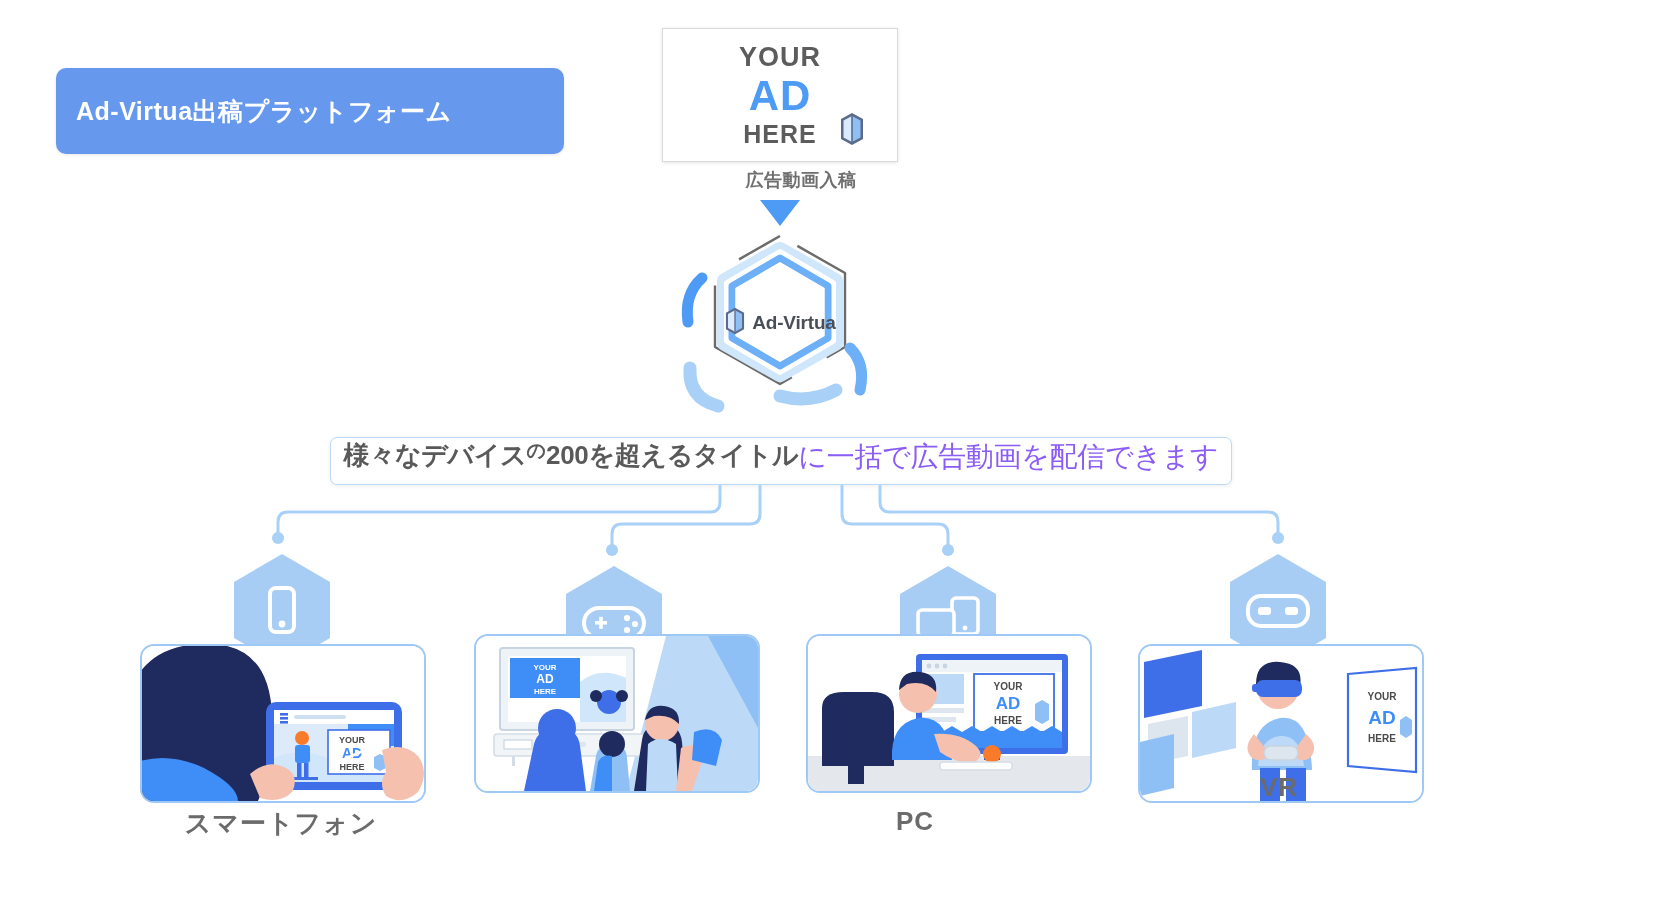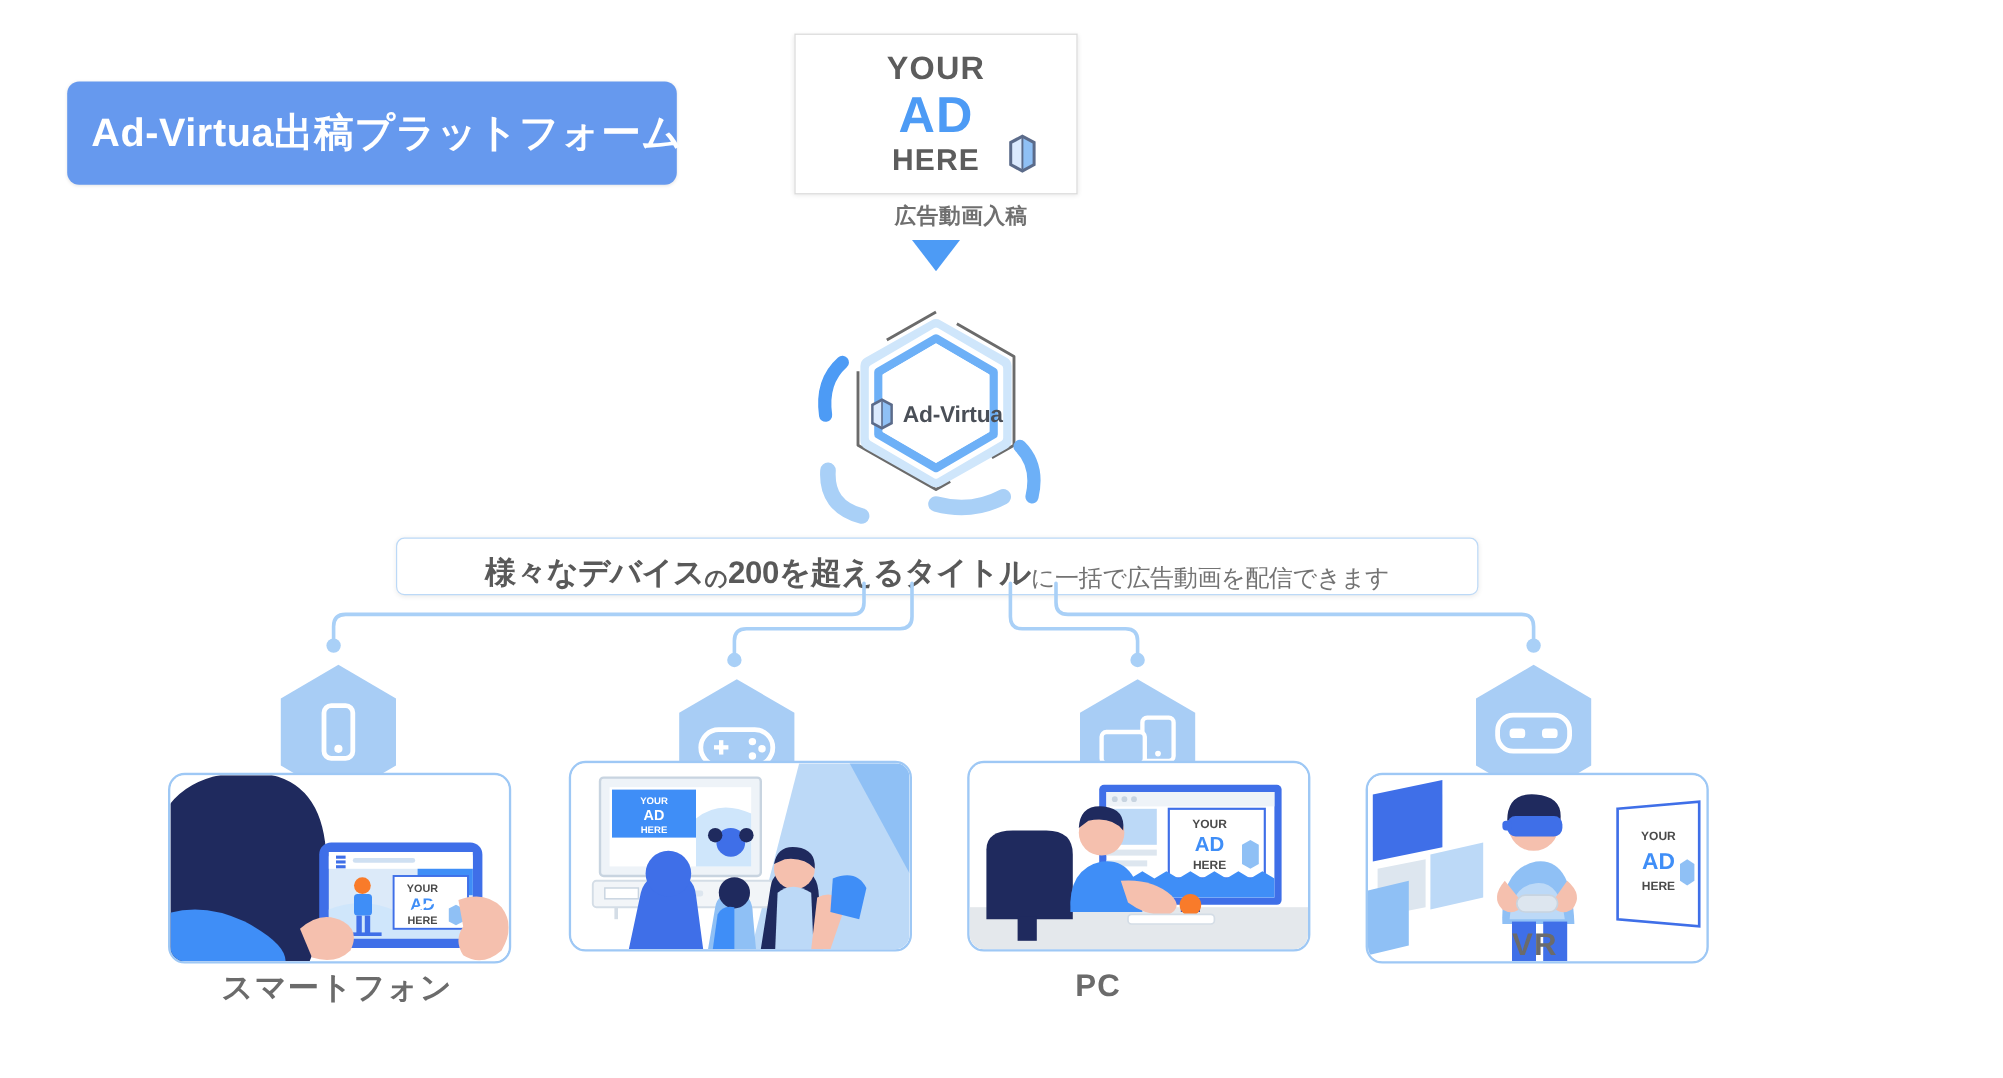--- a/index.html
+++ b/index.html
@@ -30,21 +30,21 @@
     width: 508px;
     height: 86px;
     background: #6699ee;
     border-radius: 10px;
     display: flex;
     align-items: center;
     box-shadow: 0 1px 3px rgba(0,0,0,0.10);
   }
   #title-pill .txt {
     color: #ffffff;
-    font-size: 33px;
+    font-size: 25px;
     font-weight: bold;
     letter-spacing: 0.5px;
     padding-left: 20px;
     white-space: nowrap;
   }
 
   
   #ad-card {
     position: absolute;
     left: 662px;
@@ -108,21 +108,21 @@
     width: 0; height: 0;
     border-left: 20px solid transparent;
     border-right: 20px solid transparent;
     border-top: 26px solid #4d9bf5;
   }
 
   
   #hex-logo {
     position: absolute;
     left: 660px;
-    top: 252px;
+    top: 228px;
     width: 240px;
     height: 190px;
   }
   #hex-logo .hex-label {
     position: absolute;
     left: 0; top: 0;
     width: 240px; height: 190px;
     display: flex;
     align-items: center;
     justify-content: center;
@@ -133,46 +133,46 @@
     font-size: 19px;
     font-weight: bold;
     color: #4a4f57;
     letter-spacing: -0.2px;
   }
 
   
   #banner {
     position: absolute;
     left: 330px;
-    top: 448px;
+    top: 437px;
     width: 900px;
     height: 46px;
     background: #ffffff;
     border: 1px solid #bcd9f7;
     border-radius: 7px;
     box-shadow: 0 1px 4px rgba(0,0,0,0.08);
     display: flex;
-    align-items: flex-end;
+    align-items: flex-start;
     justify-content: center;
     white-space: nowrap;
   }
   #banner .b-strong {
     font-size: 26px;
     font-weight: bold;
     color: #595959;
     letter-spacing: -0.3px;
   }
   #banner .b-small {
     font-size: 19px;
     font-weight: bold;
     color: #595959;
   }
   #banner .b-norm {
-    font-size: 20px;
-    color: #737373;
+    font-size: 28px;
+    color: #8b5cf6;
     letter-spacing: -0.3px;
   }
 
   
   #connectors {
     position: absolute;
     left: 0; top: 0;
     width: 1669px;
     height: 898px;
     pointer-events: none;

